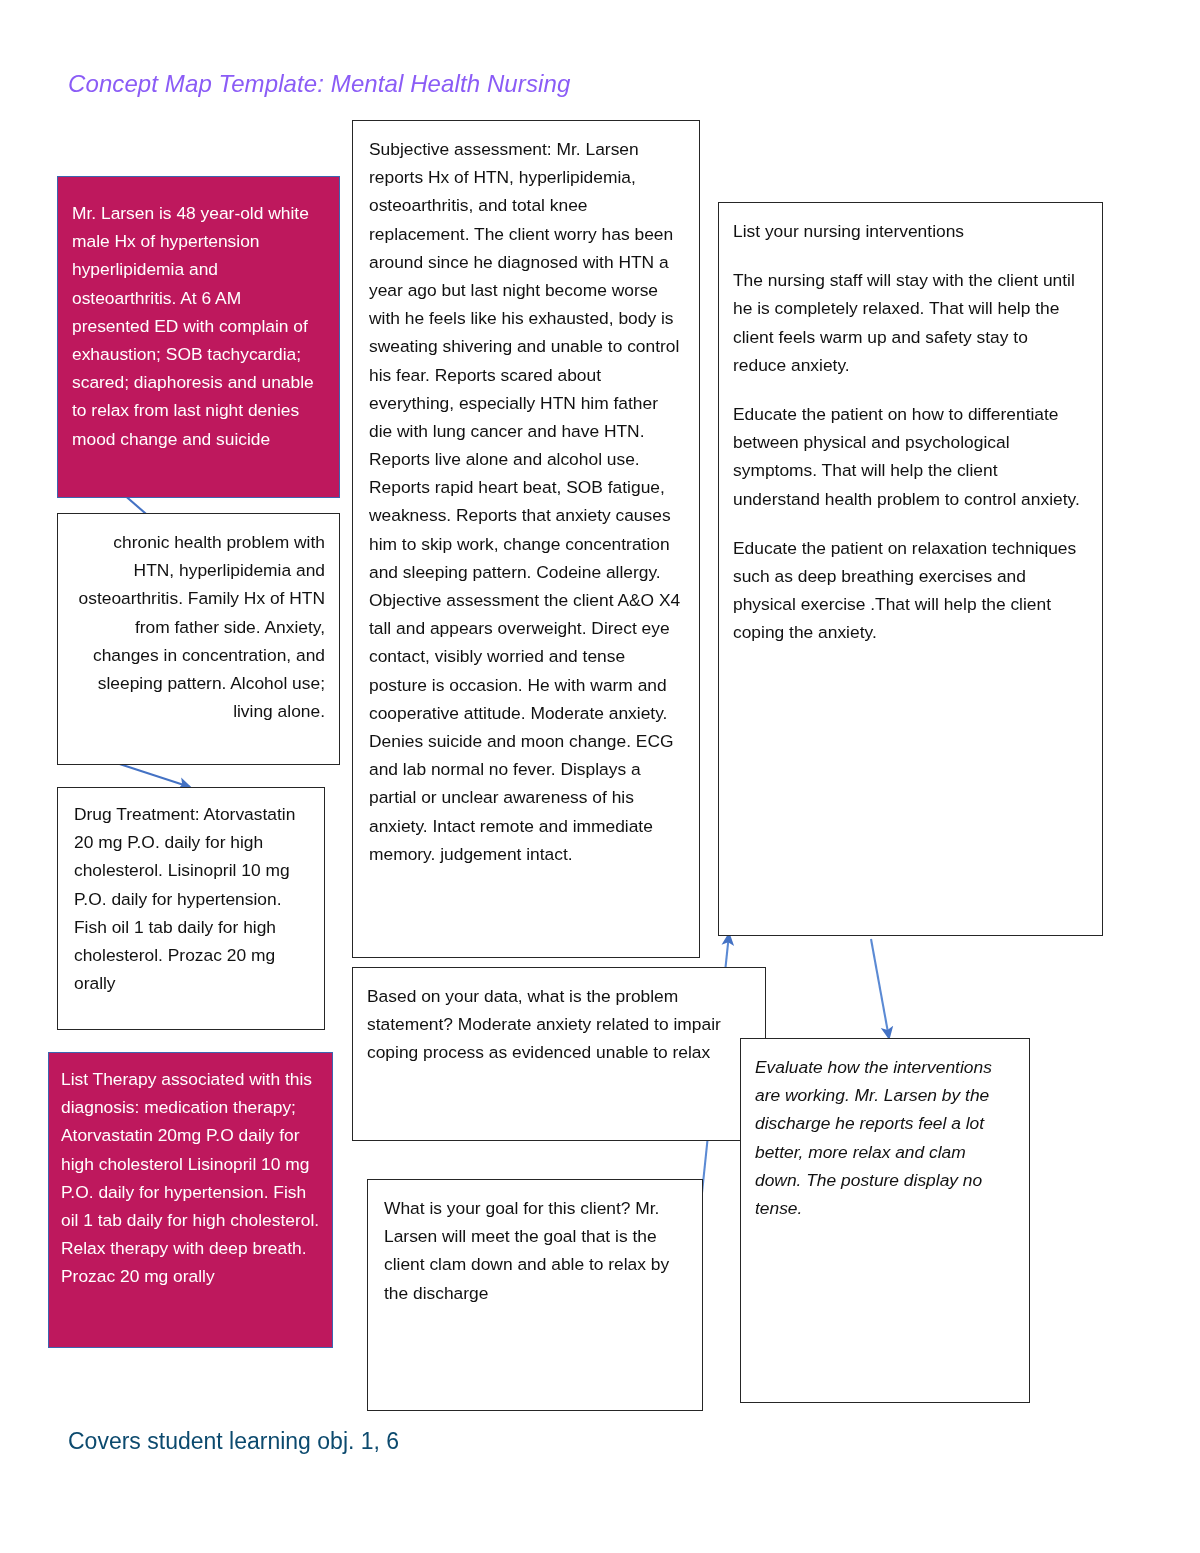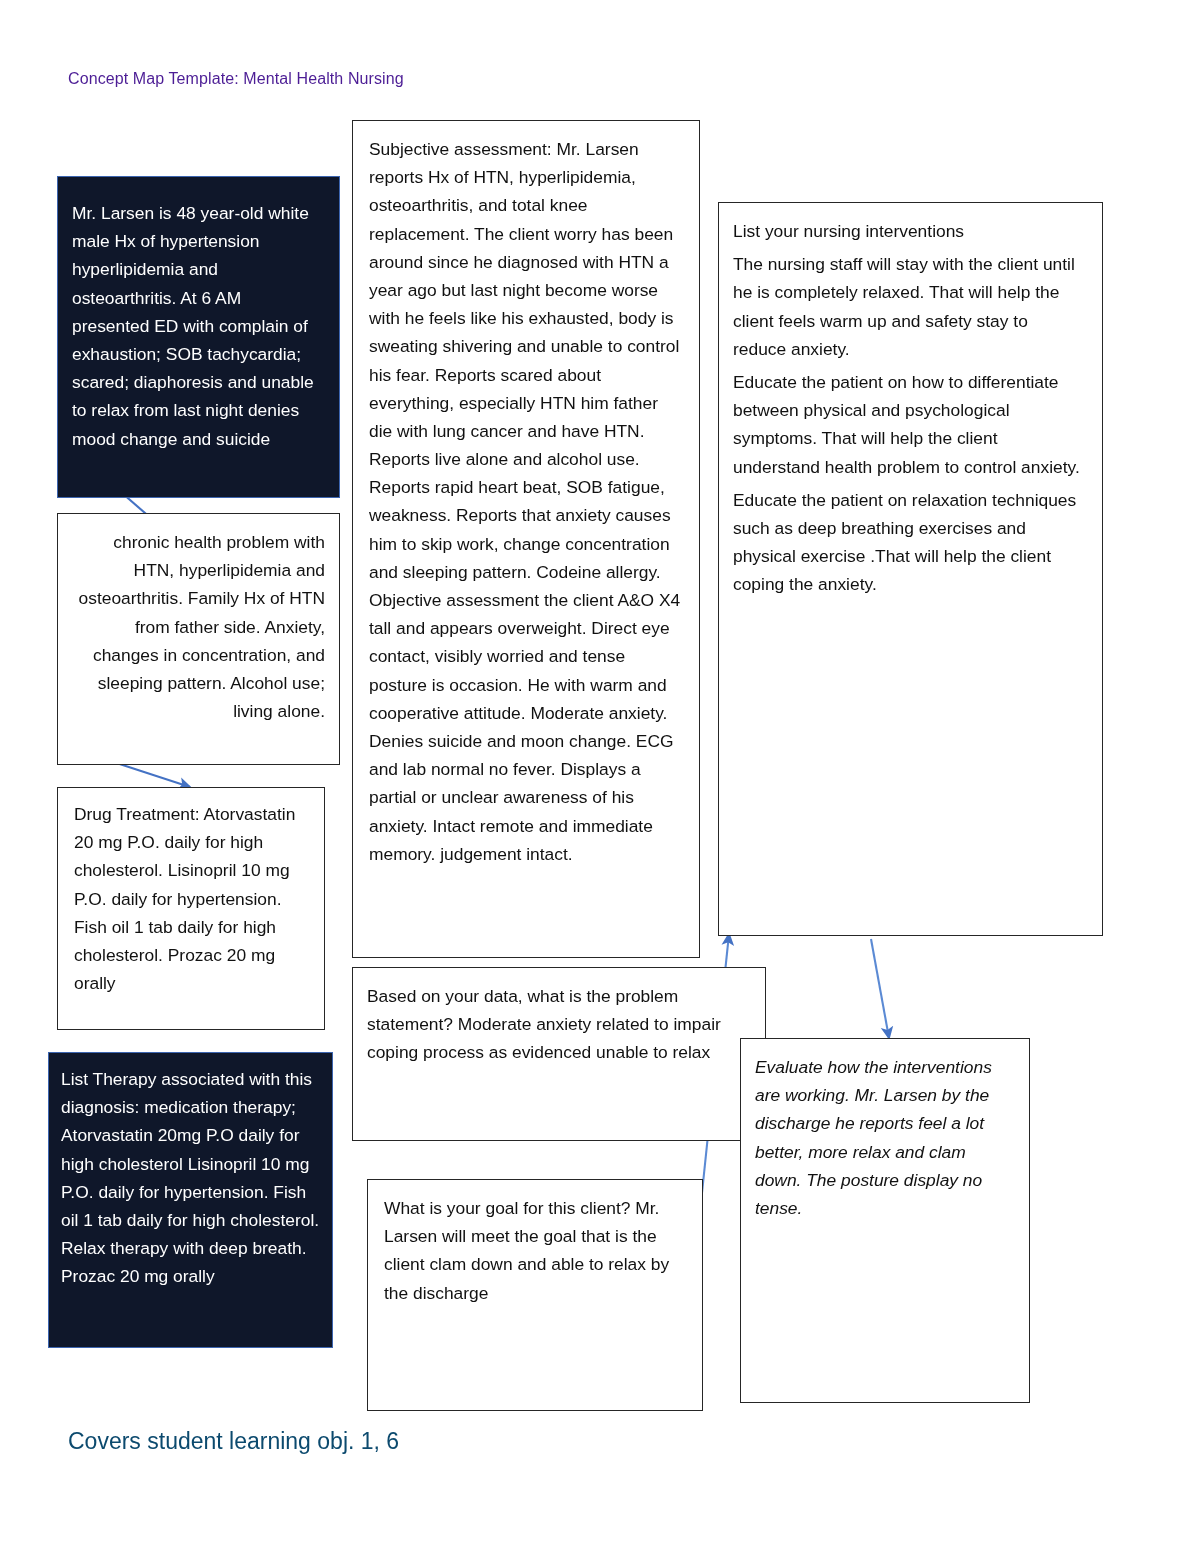--- a/index.html
+++ b/index.html
@@ -16,24 +16,25 @@
     width: 1200px;
     height: 1553px;
     background: #ffffff;
     overflow: hidden;
   }
 
   .doc-title {
     position: absolute;
     left: 68px;
     top: 70px;
-    font-size: 16px;
+    font-size: 24px;
     letter-spacing: .1px;
-    color: #4c1d95;
+    color: #8b5cf6;
     white-space: nowrap;
+    font-style: italic;
   }
 
   .doc-footer {
     position: absolute;
     left: 68px;
     top: 1428px;
     font-size: 23px;
     color: #0c4a6e;
     white-space: nowrap;
   }
@@ -43,29 +44,29 @@
     box-sizing: border-box;
     font-size: 17.4px;
     line-height: 1.62;
   }
   .box.white {
     background: #ffffff;
     border: 1.3px solid #262626;
     color: #111111;
   }
   .box.blue {
-    background: #0f172a;
+    background: #be185d;
     border: 1px solid #3c65b0;
     color: #ffffff;
   }
   .box p {
     margin: 0;
   }
   .box p + p {
-    margin-top: 5px;
+    margin-top: 21px;
   }
 
   
   #box-patient-profile   { left: 57px;  top: 176px;  width: 283px; height: 322px; padding: 22px 16px 0 14px; }
   #box-chronic-problem   { left: 57px;  top: 513px;  width: 283px; height: 252px; padding: 14px 14px 0 16px; text-align: right; }
   #box-drug-treatment    { left: 57px;  top: 787px;  width: 268px; height: 243px; padding: 12px 14px 0 16px; }
   #box-therapy-list      { left: 48px;  top: 1052px; width: 285px; height: 296px; padding: 12px 10px 0 12px; text-align: left; }
 
   #box-assessment        { left: 352px; top: 120px;  width: 348px; height: 838px; padding: 14px 18px 0 16px; }
   #box-problem-statement { left: 352px; top: 967px;  width: 414px; height: 174px; padding: 14px 14px 0 14px; }

